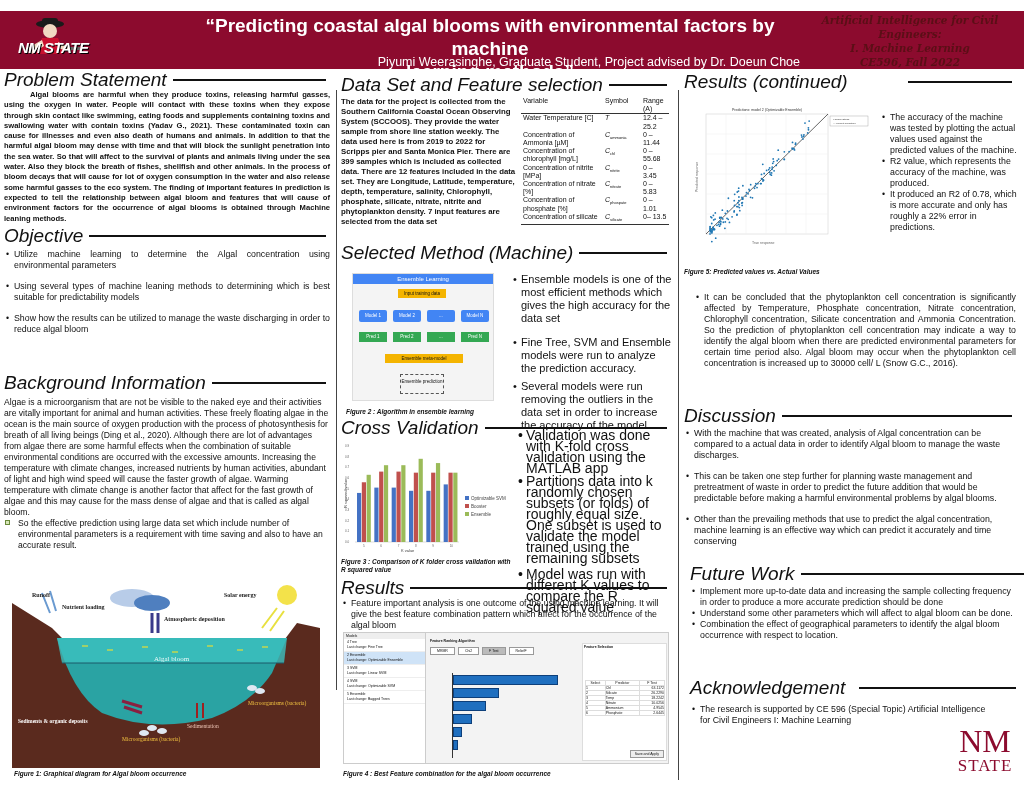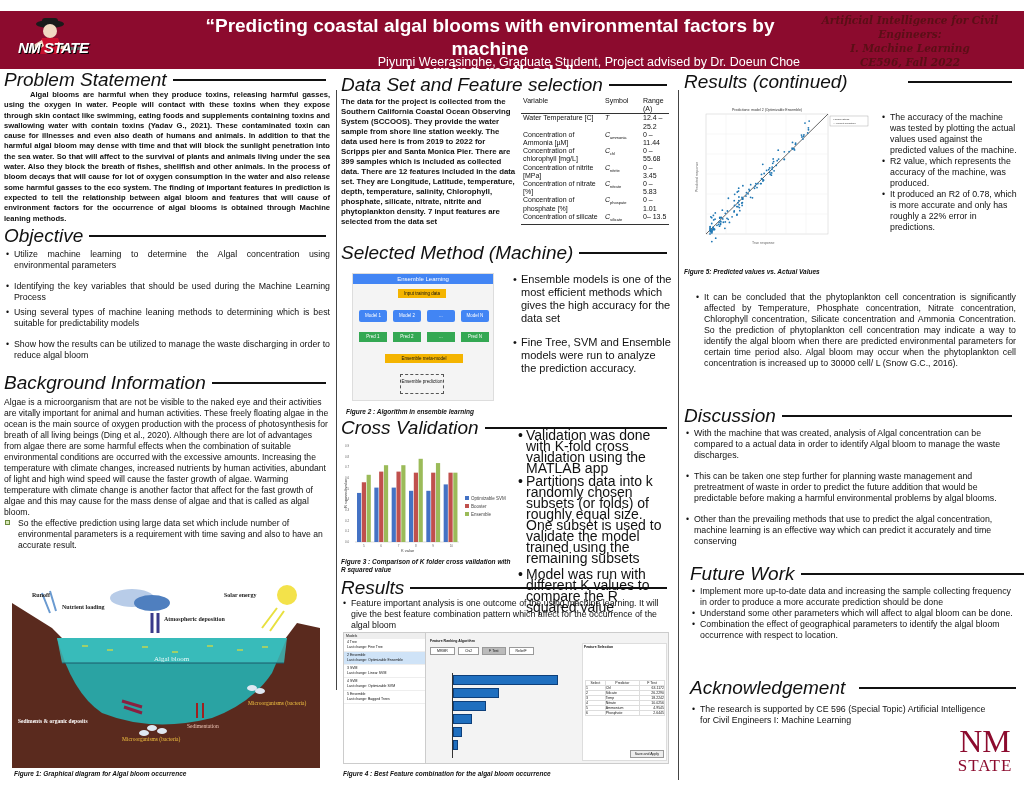--- a/index.html
+++ b/index.html
@@ -62,21 +62,20 @@
   <div class="txt bold justify" style="font-size:7.6px;line-height:10.3px;text-indent:26px">Algal blooms are harmful when they produce toxins, releasing harmful gasses, using the oxygen in water. People will contact with these toxins when they expose through skin contact like swimming, eating foods and supplements containing toxins and swallowing water with contain toxins (Yadav G., 2021). These contaminated toxin can cause for illnesses and even also death of humans and animals. In addition to that the harmful algal bloom may dense with time and that will block the sunlight penetration into the sea water. So that will affect to the survival of plants and animals living under the sea water. Also they block the breath of fishes, shellfish and other animals. In the process of bloom decays that will cause for lot of oxygen consumption in the water and also release some harmful gasses to the eco system. The finding of important features in prediction is expected to tell the relationship between algal bloom and features that will cause of environment factors for the occurrence of algal blooms is obtained through  Machine leaning methods.</div>
 </div>
 
 <div class="sec" style="left:4px;top:226px;width:326px">
   <div class="h2">
       <span>Objective</span>
       <span class="rule"></span>
     </div>
   <ul class="b txt justify" style="font-size:8.8px;line-height:11px;margin-top:3px">
     <li style="margin-bottom:10px">Utilize machine learning to determine the Algal concentration using environmental parameters</li>
-    <li style="margin-bottom:4px">Identifying the key variables that should be used during the Machine Learning Process</li>
     <li style="margin-bottom:10px">Using several types of machine leaning methods to  determining which is best suitable for predictability models</li>
     <li>Show how the results can be utilized to manage the waste discharging in order to reduce algal bloom</li>
   </ul>
 </div>
 
 <div class="sec" style="left:4px;top:373px;width:326px">
   <div class="h2">
       <span>Background Information</span>
       <span class="rule"></span>
     </div>
@@ -203,20 +202,21 @@
         <div style="width: 28px; height: 10px; background: rgb(52, 168, 83); color: rgb(255, 255, 255); font-size: 4.5px; text-align: center; line-height: 10px;">...</div>
         <div style="width: 28px; height: 10px; background: rgb(52, 168, 83); color: rgb(255, 255, 255); font-size: 4.5px; text-align: center; line-height: 10px;">Pred N</div>
       </div>
     <div style="position:absolute;left:32px;top:80px;width:78px;height:9px;background:#f4b400;font-size:4.5px;text-align:center;line-height:9px">Ensemble meta-model</div>
     <div style="position:absolute;left:47px;top:100px;width:44px;height:20px;border:1px dashed #555;font-size:4.5px;text-align:center;padding-top:4px">Ensemble prediction</div>
   </div>
   <div class="cap" style="position:absolute;left:5px;top:165px">Figure 2 :  Algorithm in ensemble learning</div>
   <ul class="b" style="position:absolute;left:170px;top:30px;width:162px;font-size:11px;line-height:13px">
     <li style="margin-bottom:11px">Ensemble models is one of the most efficient methods which gives the high accuracy for the data set</li>
     <li style="margin-bottom:5px">Fine Tree, SVM and Ensemble models were run to analyze the prediction accuracy.</li>
+    <li>Several models were run removing the outliers in the data set in order to increase the accuracy of the model</li>
   </ul>
 </div>
 
 <div class="sec" style="left:341px;top:418px;width:330px">
   <div class="h2">
       <span>Cross Validation</span>
       <span class="rule"></span>
     </div>
   <svg id="cv-chart" style="position:absolute;left:0;top:20px;width:172px;height:118px" viewBox="0 0 172 118">
       <text x="4" y="105" font-size="3" fill="#666">0.0</text>

